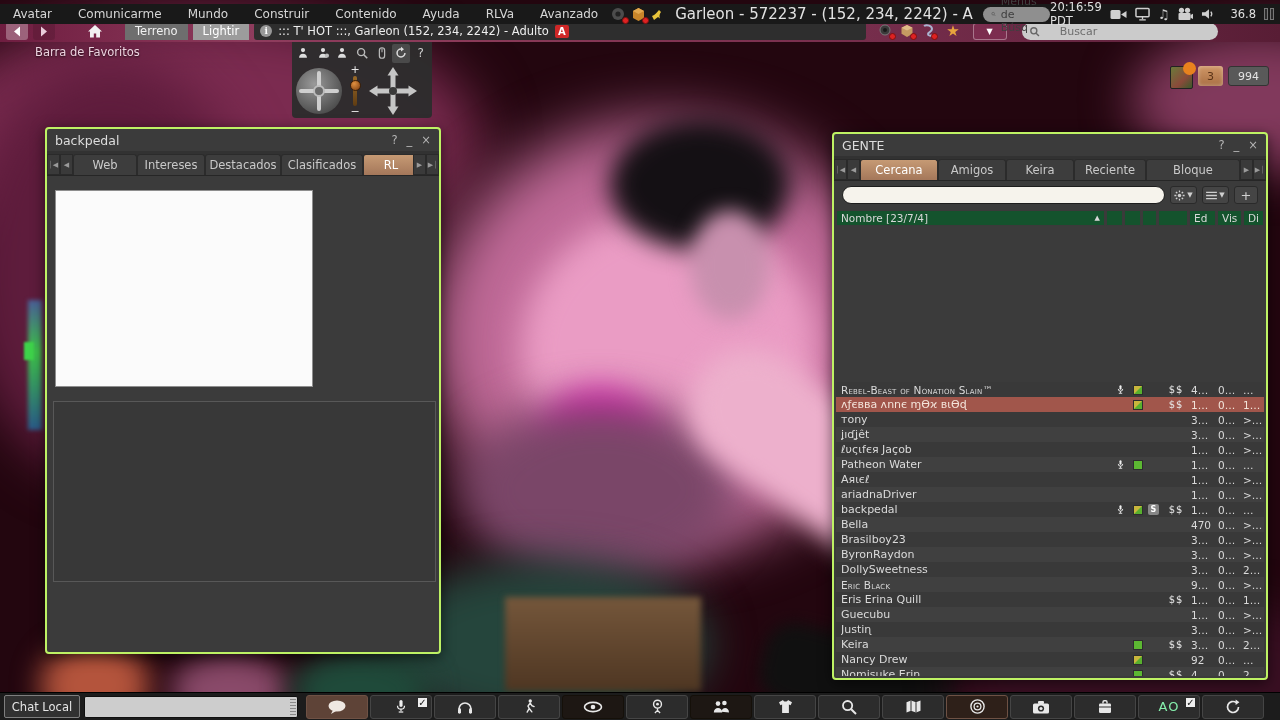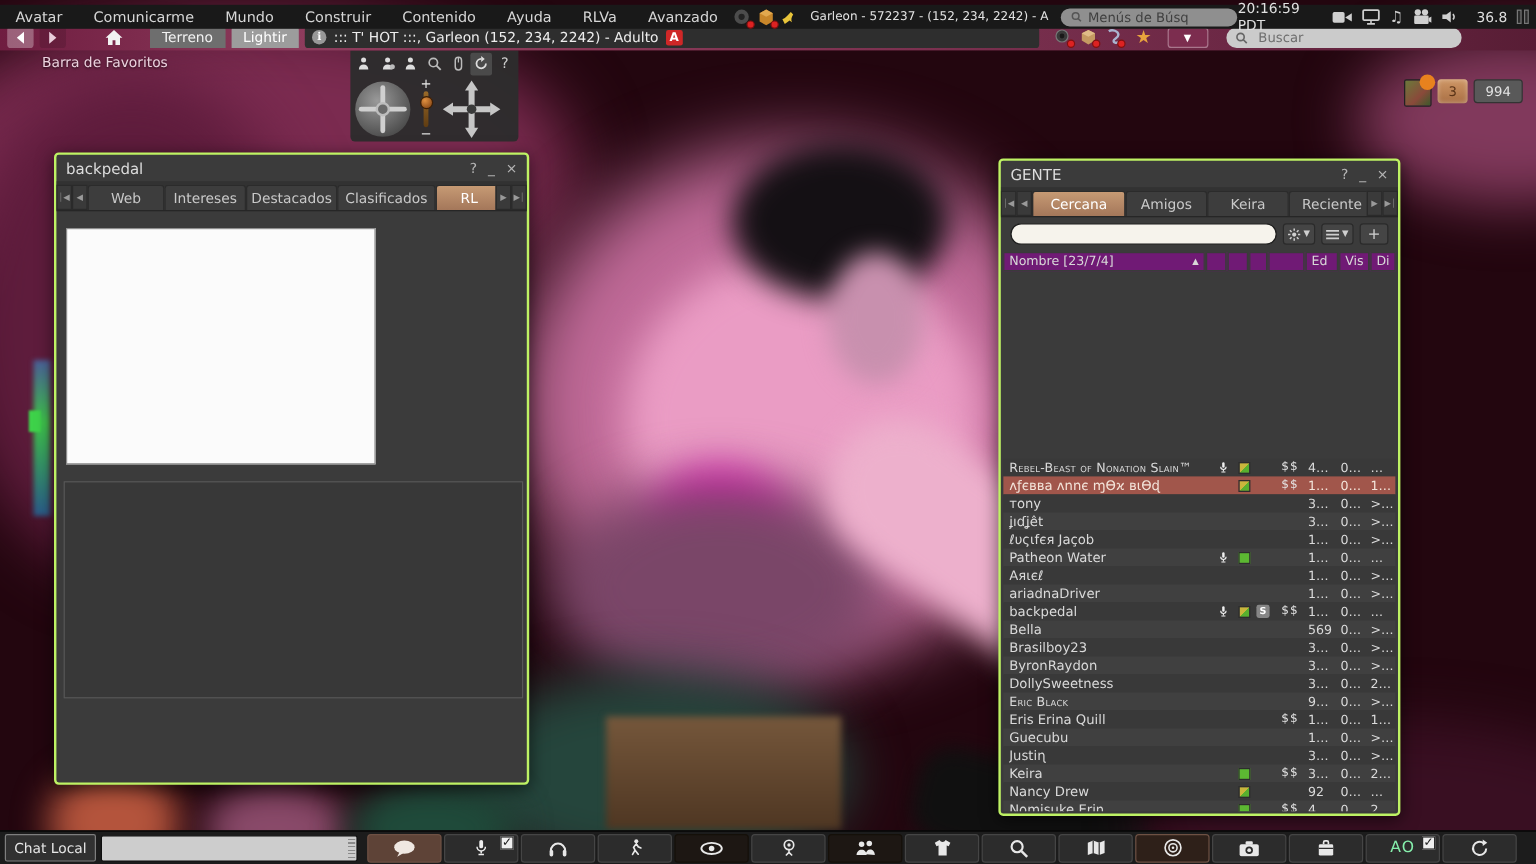--- a/index.html
+++ b/index.html
@@ -12,21 +12,21 @@
   .blob { position:absolute; border-radius:50%; }
   .rectblob { position:absolute; }
 
   
   .menubar { position:absolute; left:0; top:4px; width:1280px; height:20px; background:#191919;
     display:flex; align-items:center; color:#d6d6d6; font-size:12px; z-index:40; }
   .menu-item { padding:0 13px; height:20px; line-height:20px; cursor:default; }
   .mb-mini { width:15px; height:15px; position:relative; margin-right:5px; flex:0 0 auto; }
   .redbadge { position:absolute; right:-3px; bottom:-2px; width:7px; height:7px; border-radius:50%;
     background:#d22; border:1px solid #801010; }
-  .mb-region { margin-left:4px; font-size:10px; color:#e2e2e2; white-space:nowrap; }
+  .mb-region { margin-left:4px; font-size:15px; color:#e2e2e2; white-space:nowrap; }
   .mb-pill { margin-left:10px; width:152px; height:15px; border-radius:8px; background:#8f8f8f;
     color:#3f3f3f; font-size:11px; display:flex; align-items:center; padding:0 8px; gap:5px; }
   .mb-right { margin-left:auto; display:flex; align-items:center; gap:8px; padding-right:6px; }
   .mb-time { font-size:11.5px; color:#e0e0e0; }
   .mb-fps { font-size:11.5px; color:#e0e0e0; margin-left:6px; }
   .statbars { display:flex; gap:2px; }
   .statbars i { width:4px; height:12px; border:1px solid #777; background:#2a2a2a; }
 
   
   .navbar { position:absolute; left:0; top:20px; width:1280px; height:22px; z-index:39;
@@ -46,21 +46,21 @@
   .icircle { width:12px; height:12px; border-radius:50%; background:#989898; color:#fff; font-size:9px;
     font-weight:bold; display:flex; align-items:center; justify-content:center; font-family:"DejaVu Serif",serif; }
   .abadge { width:14px; height:13px; background:#cf2727; border-radius:2px; color:#fff; font-weight:bold;
     font-size:10px; display:flex; align-items:center; justify-content:center; }
   .nav-icons { display:flex; align-items:center; gap:7px; margin-left:8px; }
   .nav-ic { position:relative; width:14px; height:14px; }
   .star { color:#e8a33d; font-size:15px; line-height:14px; margin-left:6px; }
   .nav-chevbtn { width:34px; height:17px; border-radius:3px; background:#7c2d4f; border:1px solid rgba(255,255,255,.35);
     color:#fff; font-size:8px; display:flex; align-items:center; justify-content:center; margin-left:8px; }
   .nav-search { margin-left:10px; width:196px; height:17px; border-radius:9px; background:#cbcbcb;
-    display:flex; align-items:center; padding:0 7px; gap:9px; }
+    display:flex; align-items:center; padding:0 7px; gap:20px; }
   .nav-search input { border:0; outline:0; background:transparent; width:150px; font-size:11px; color:#333;
     font-family:inherit; }
   .nav-search input::placeholder { color:#6e6e6e; }
 
   .fav-hint { position:absolute; left:35px; top:45px; font-size:11.5px; color:#ecd3df;
     text-shadow:0 1px 2px rgba(0,0,0,.7); z-index:5; }
 
   
   .camfloat { position:absolute; left:292px; top:42px; width:140px; height:76px; z-index:6;
     background:rgba(45,45,45,.96); border-radius:0 0 4px 4px; }
@@ -115,21 +115,21 @@
   .bp-panel { position:absolute; left:6px; top:272px; width:383px; height:181px; background:#383838;
     border:1px solid #585858; }
 
   
   .g-searchrow { display:flex; align-items:center; padding:5px 8px 4px 8px; gap:5px; }
   .g-input { flex:1; height:18px; border-radius:9px; background:#f6f3ec; border:1px solid #1d1d1d;
     padding:0 8px; font-size:11px; color:#222; outline:none; font-family:inherit; }
   .g-sq { width:27px; height:18px; background:#454545; border:1px solid #2a2a2a; border-radius:3px;
     color:#cfcfcf; display:flex; align-items:center; justify-content:center; gap:2px; font-size:10px; }
   .g-head { display:flex; height:16px; padding:0 2px; gap:1px; margin-top:2px; }
-  .hcell { background:#701a75; border:1px solid #3a3a3a; color:#d8d8d8; font-size:10.5px;
+  .hcell { background:#14532d; border:1px solid #3a3a3a; color:#d8d8d8; font-size:10.5px;
     display:flex; align-items:center; padding:0 4px; white-space:nowrap; overflow:hidden; }
   .hcell.name { flex:1; justify-content:space-between; }
   .plist { position:absolute; left:2px; right:2px; top:248px; bottom:2px; overflow:hidden; }
   .prow { display:flex; align-items:center; height:15px; font-size:11px; color:#dadada; padding-left:5px; }
   .prow.alt { background:#404040; }
   .prow { background:#393939; }
   .prow.sel { background:#a1564b; color:#f3e4da; }
   .prow .nm { flex:1; white-space:nowrap; overflow:hidden; }
   .prow .nm.sc { font-variant:small-caps; font-size:10.5px; letter-spacing:.2px; }
   .cell { flex:0 0 auto; display:flex; align-items:center; justify-content:center; }
@@ -416,21 +416,21 @@
           <span class="tab" style="flex: 0 0 82px;">Clasificados</span>
           <span class="tab active" style="flex: 0 0 56px;">RL</span>
         </div>
     <span class="tscroll">▶</span>
     <span class="tscroll">▶⏐</span>
   </div>
   <div class="bp-imgbox"></div>
   <div class="bp-panel"></div>
 </div>
 
-<div class="floater" style="left:832px;top:132px;width:335px;height:548px;">
+<div class="floater" style="left:832px;top:132px;width:436px;height:548px;">
   <div class="f-title">
     <span>GENTE</span>
     <span class="ctrls">
       <span>?</span>
       <span>_</span>
       <span>×</span>
     </span>
   </div>
   <div class="tabrow">
     <span class="tscroll">⏐◀</span>
@@ -670,21 +670,21 @@
             <span class="small-ell">…</span>
           </span>
         </div>
         <div class="prow alt">
           <span class="nm">Bella</span>
           <span class="cell c-mic"></span>
           <span class="cell c-sq"></span>
           <span class="cell c-s"></span>
           <span class="cell c-dd"></span>
           <span class="cell c-ed">
-            <span class="small-ell">569</span>
+            <span class="small-ell">470</span>
           </span>
           <span class="cell c-vis">
             <span class="small-ell">0…</span>
           </span>
           <span class="cell c-di">
             <span class="small-ell">&gt;…</span>
           </span>
         </div>
         <div class="prow">
           <span class="nm">Brasilboy23</span>

